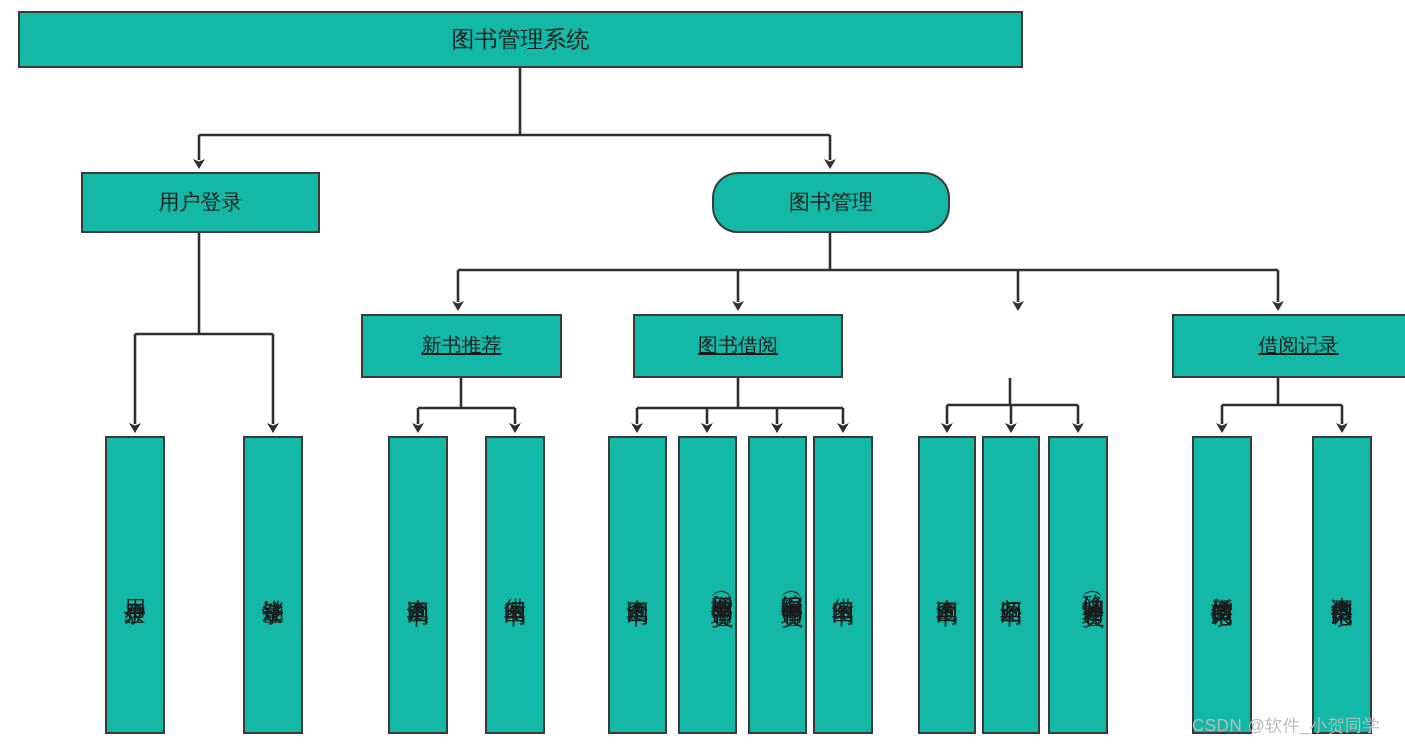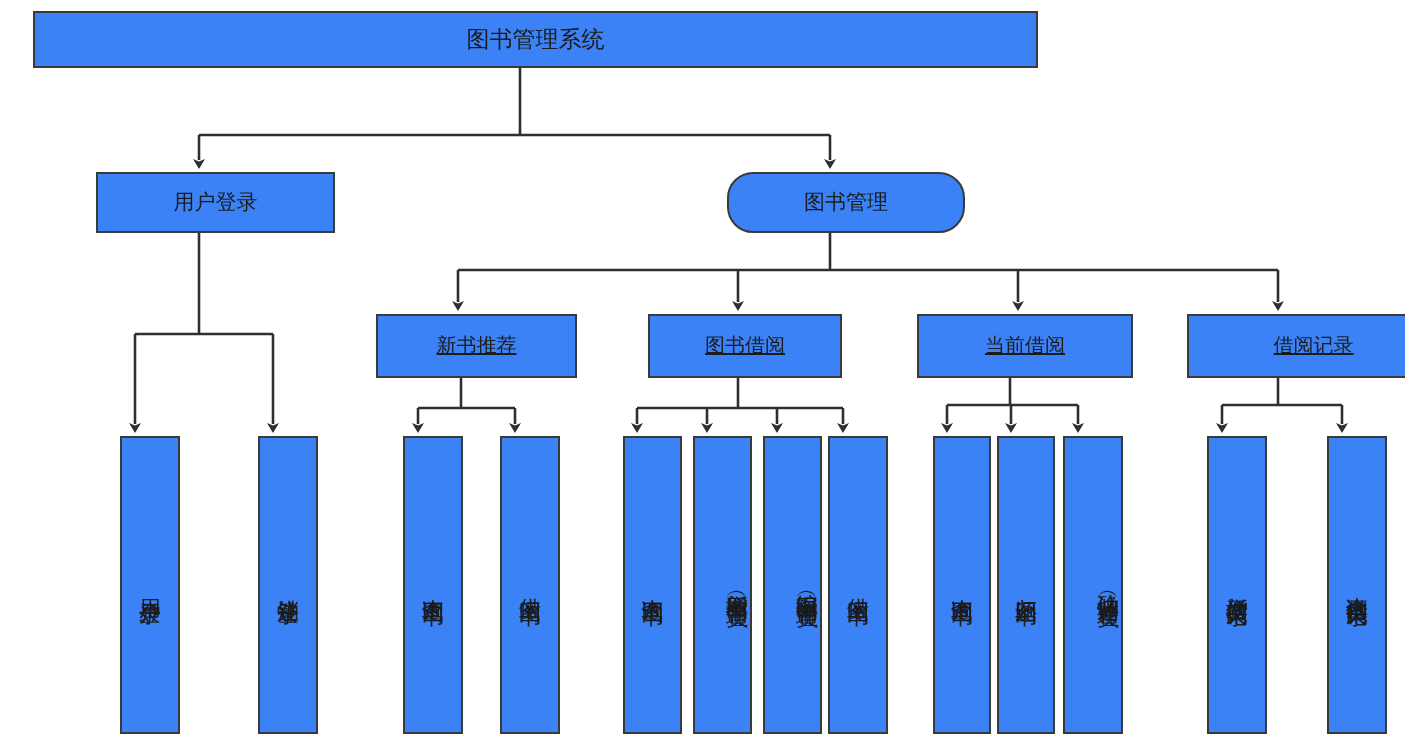--- a/index.html
+++ b/index.html
@@ -10,29 +10,28 @@
   #canvas{
     position:relative;
     width:1405px;
     height:747px;
     background:#ffffff;
     overflow:hidden;
   }
   .node{
     position:absolute;
     box-sizing:border-box;
-    background:#3b82f6;
+    background:#14b8a6;
     border:2px solid #3a3a3a;
     display:flex;
     align-items:center;
     justify-content:center;
     text-align:right;
     color:#1b1b1b;
     line-height:1.18;
-    margin-left:15px;
   }
   .node.root{ font-size:23px; }
   .node.l1{ font-size:21px; }
   .node.l2{ font-size:20px;text-decoration:underline; }
   .node.leaf{
     writing-mode:vertical-rl;
     text-orientation:upright;
     font-size:22px;
     letter-spacing:2px;
     align-items:center;
@@ -112,36 +111,36 @@
       <path d="M1342,405 L1342,424" marker-end="url(#arrow)"></path>
     </g>
   </svg>
 
   <div class="node root" style="left:18px;top:11px;width:1005px;height:57px;">图书管理系统</div>
 
   <div class="node l1" style="left:81px;top:172px;width:239px;height:61px;">用户登录</div>
   <div class="node l1" style="left:712px;top:172px;width:238px;height:61px;border-radius:26px;">图书管理</div>
 
   <div class="node l2" style="left:361px;top:314px;width:201px;height:64px;">新书推荐</div>
-  <div class="node l2" style="left:633px;top:314px;width:194px;height:64px;">图书借阅</div>
-  <div class="node l2" style="left:902px;top:314px;width:216px;height:64px;">当前借阅</div>
+  <div class="node l2" style="left:633px;top:314px;width:210px;height:64px;">图书借阅</div>
   <div class="node l2" style="left:1172px;top:314px;width:253px;height:64px;">借阅记录</div>
 
   <div class="node leaf" style="left:105px;top:436px;width:60px;height:298px;">用户登录</div>
   <div class="node leaf" style="left:243px;top:436px;width:60px;height:298px;">注销登录</div>
 
   <div class="node leaf" style="left:388px;top:436px;width:60px;height:298px;">查询图书</div>
   <div class="node leaf" style="left:485px;top:436px;width:60px;height:298px;">借阅图书</div>
 
   <div class="node leaf" style="left:608px;top:436px;width:59px;height:298px;">查询图书</div>
   <div class="node leaf toptext" style="left:678px;top:436px;width:59px;height:298px;">新增图书（管理员）</div>
   <div class="node leaf toptext" style="left:748px;top:436px;width:59px;height:298px;">编辑图书（管理员）</div>
   <div class="node leaf" style="left:813px;top:436px;width:60px;height:298px;">借阅图书</div>
 
   <div class="node leaf" style="left:918px;top:436px;width:58px;height:298px;">查询图书</div>
   <div class="node leaf" style="left:982px;top:436px;width:58px;height:298px;">归还图书</div>
   <div class="node leaf toptext" style="left:1048px;top:436px;width:60px;height:298px;">确认归还（管理员）</div>
 
   <div class="node leaf" style="left:1192px;top:436px;width:60px;height:298px;">新增借阅记录</div>
   <div class="node leaf" style="left:1312px;top:436px;width:60px;height:298px;">查询借阅记录</div>
 
+  <div class="wm" style="left:1192px;top:714px;">CSDN @软件_小贺同学</div>
 
 </div>
 
 </body></html>

